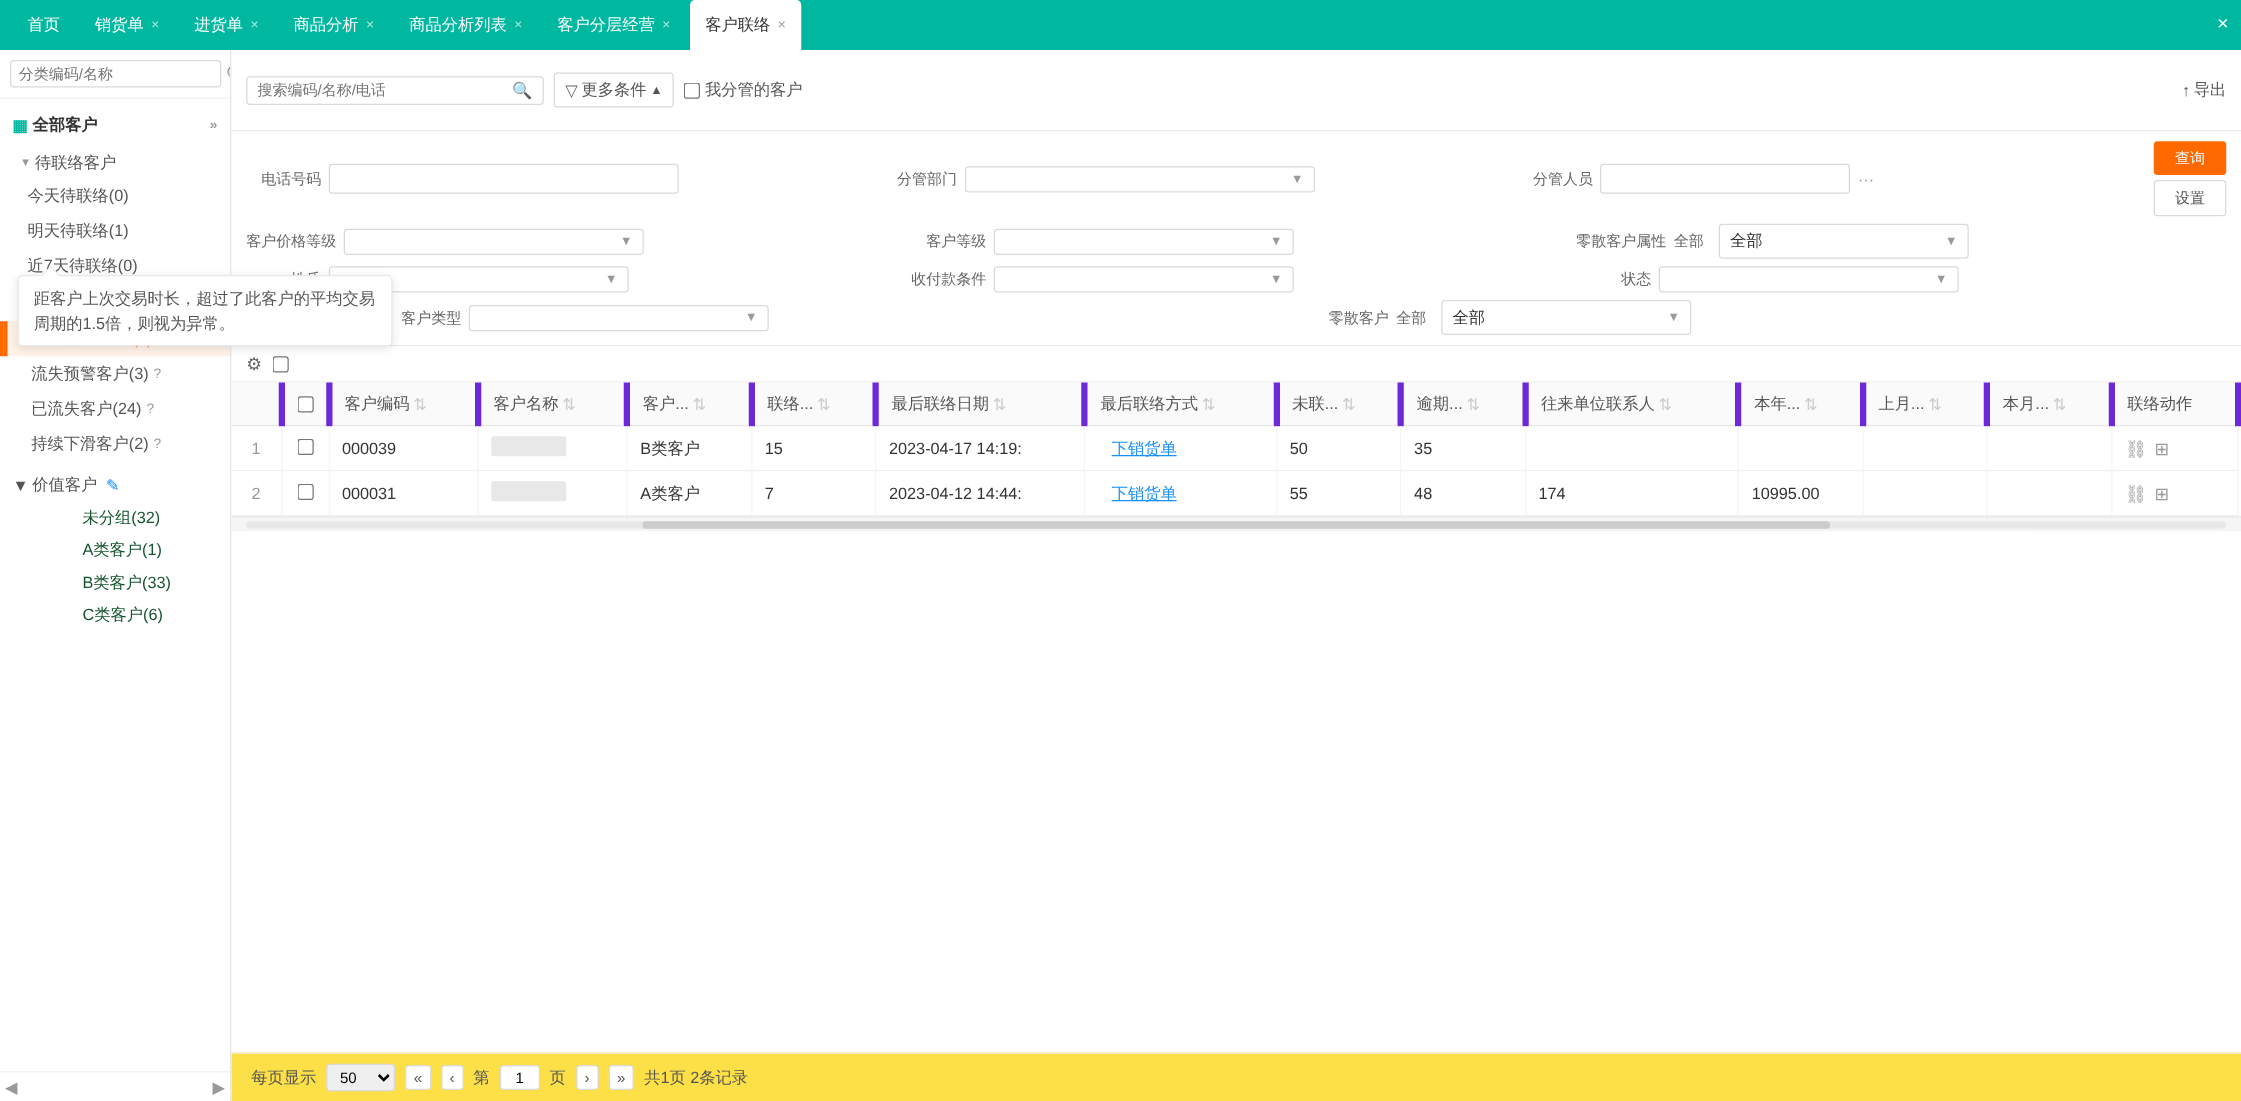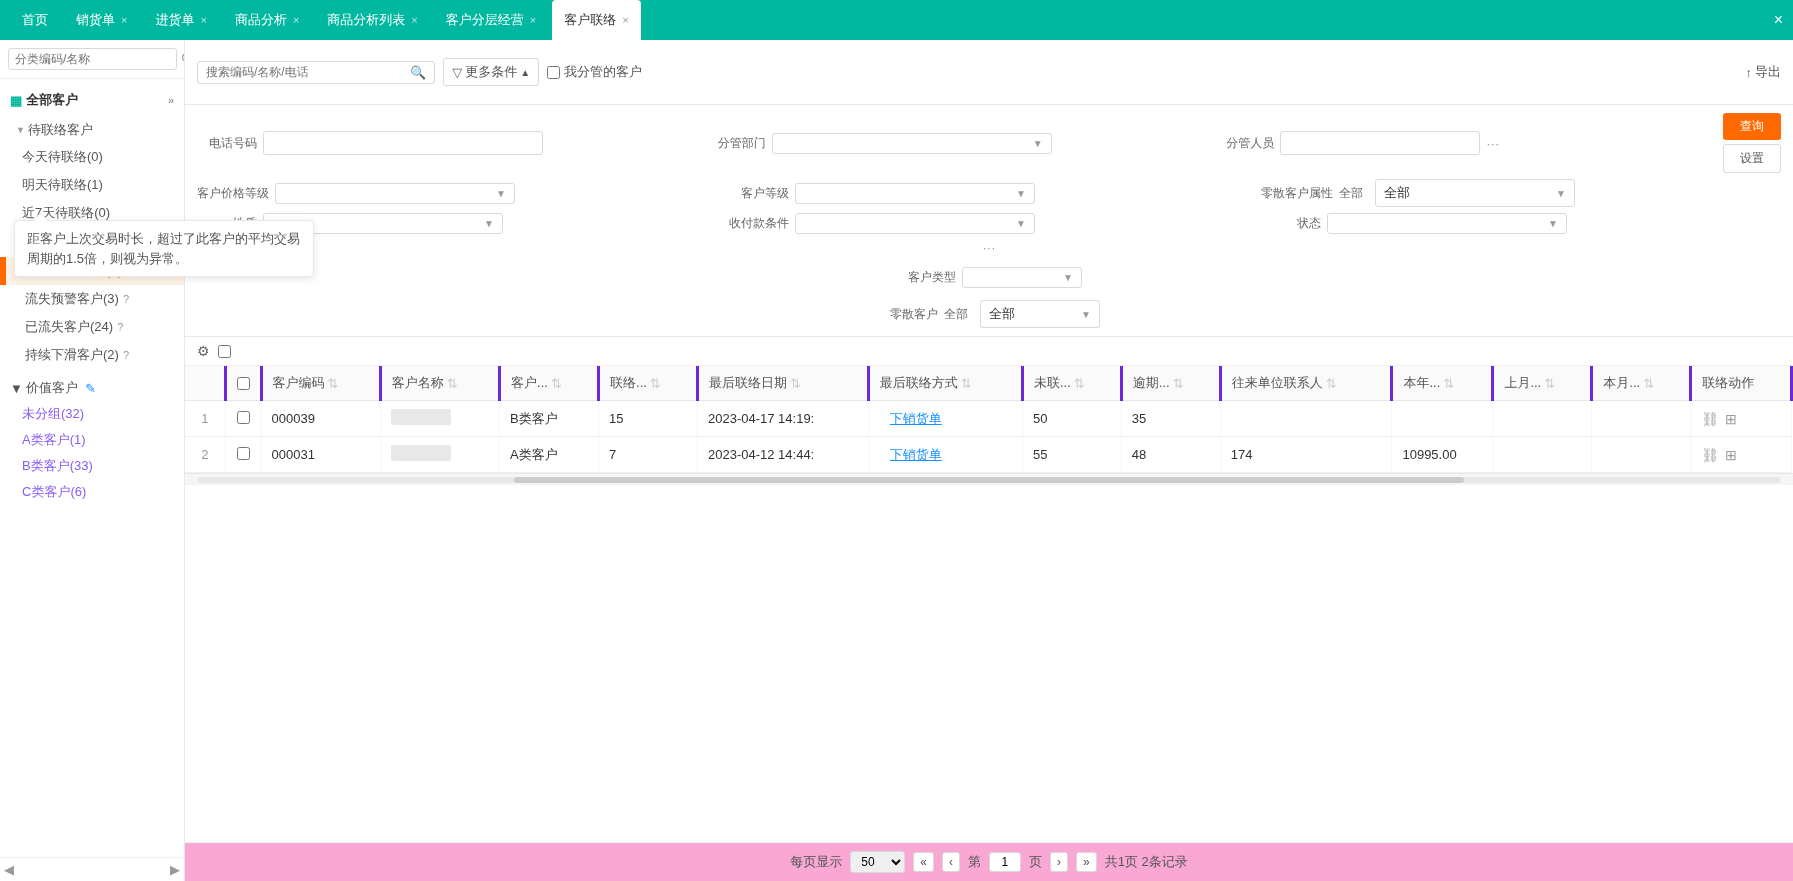--- a/index.html
+++ b/index.html
@@ -42,42 +42,42 @@
     .sidebar-sub-header { display: flex; align-items: center; padding: 4px 10px 4px 16px; color: #555; gap: 3px; cursor: pointer; }
     .sidebar-sub-header .tri { font-size: 9px; color: #999; }
     .sidebar-item {
       padding: 5px 10px 5px 22px; color: #555; cursor: pointer; font-size: 12px;
       display: flex; align-items: center; white-space: nowrap;
     }
     .sidebar-item.active { background: #fff3e8; color: #ff6900; border-left: 3px solid #ff6900; }
 
     .sidebar-value-group { margin-top: 6px; }
     .sidebar-value-header { display: flex; align-items: center; padding: 4px 10px 4px 10px; color: #555; gap: 3px; cursor: pointer; font-size: 12px; }
-    .sidebar-value-item { padding: 4px 10px 4px 22px; color: #8b5cf6; cursor: pointer; font-size: 12px; }
+    .sidebar-value-item { padding: 4px 10px 4px 22px; color: #14532d; cursor: pointer; font-size: 12px; margin-left: 44px; }
 
     
     .content { flex: 1; display: flex; flex-direction: column; overflow: hidden; background: #f5f5f5; }
 
     
     .filter-bar {
       background: white; padding: 18px 12px; border-bottom: 1px solid #e8e8e8;
       display: flex; align-items: center; gap: 8px;
     }
     .search-input-wrap { display: flex; align-items: center; border: 1px solid #d9d9d9; border-radius: 3px; padding: 3px 8px; gap: 4px; background: white; }
     .search-input-wrap input { border: none; outline: none; font-size: 12px; width: 180px; }
     .filter-more { display: flex; align-items: center; gap: 3px; color: #555; cursor: pointer; font-size: 12px; padding: 4px 8px; border: 1px solid #d9d9d9; border-radius: 3px; }
     .filter-checkbox { display: flex; align-items: center; gap: 4px; color: #555; font-size: 12px; cursor: pointer; }
     .export-btn { margin-left: auto; display: flex; align-items: center; gap: 3px; color: #555; cursor: pointer; font-size: 12px; }
 
     
     .filter-form {
       background: white; padding: 8px 12px; border-bottom: 1px solid #e8e8e8;
     }
     .filter-row { display: flex; align-items: center; gap: 12px; margin-bottom: 6px; }
-    .filter-row:last-child { margin-bottom: 0; flex-direction: column; }
+    .filter-row:last-child { margin-bottom: 0; }
     .filter-field { display: flex; align-items: center; gap: 6px; flex: 1; }
     .filter-label { color: #666; font-size: 12px; white-space: nowrap; min-width: 60px; text-align: right; }
     .filter-select {
       flex: 1; border: 1px solid #d9d9d9; border-radius: 3px; padding: 4px 8px;
       font-size: 12px; display: flex; align-items: center; justify-content: space-between;
       cursor: pointer; background: white; color: #333; min-width: 120px;
     }
     .filter-select-text { flex: 1; }
     .filter-caret { color: #999; font-size: 10px; }
     .filter-input { flex: 1; border: 1px solid #d9d9d9; border-radius: 3px; padding: 4px 8px; font-size: 12px; outline: none; min-width: 120px; }
@@ -90,36 +90,36 @@
     
     .table-area { flex: 1; overflow: auto; background: white; margin: 0; }
     .table-toolbar { display: flex; align-items: center; padding: 6px 12px; background: white; border-bottom: 1px solid #f0f0f0; gap: 8px; }
     .table-toolbar-gear { color: #666; cursor: pointer; font-size: 14px; }
 
     table { width: 100%; border-collapse: collapse; font-size: 12px; }
     thead tr { background: #fafafa; }
     thead th {
       padding: 8px 10px; border-bottom: 1px solid #e8e8e8; color: #555;
       font-weight: normal; white-space: nowrap; text-align: left;
-      border-right: 3px solid #6d28d9;
+      border-right: 5px solid #6d28d9;
     }
     thead th .th-inner { display: flex; align-items: center; gap: 3px; }
     tbody tr { background: white; }
     tbody td {
       padding: 8px 10px; border-bottom: 1px solid #f0f0f0; color: #333;
       white-space: nowrap; border-right: 1px solid #f5f5f5;
     }
     .col-link { color: #1890ff; text-decoration: underline; cursor: pointer; margin-left: 11px; }
     .action-icons { display: flex; gap: 6px; }
     .action-icon { color: #999; cursor: pointer; font-size: 14px; }
 
     
     .pagination {
-      display: flex; align-items: center; justify-content: center;
-      padding: 8px 16px; background: #f9a8d4; border-top: 1px solid #f0f0f0;
+      display: flex; align-items: center; justify-content: flex-start;
+      padding: 8px 16px; background: #fde047; border-top: 1px solid #f0f0f0;
       gap: 8px; font-size: 12px; color: #555;
     }
     .page-size-select { border: 1px solid #d9d9d9; border-radius: 3px; padding: 2px 6px; font-size: 12px; }
     .page-btn { border: 1px solid #d9d9d9; border-radius: 3px; padding: 2px 6px; cursor: pointer; background: white; color: #555; font-size: 12px; }
     .page-input { border: 1px solid #d9d9d9; border-radius: 3px; padding: 2px 4px; width: 32px; text-align: center; font-size: 12px; }
 
     
     .tooltip-overlay {
       position: absolute; left: 14px; top: 220px; z-index: 100;
       background: white; border: 1px solid #e8e8e8; border-radius: 4px;

